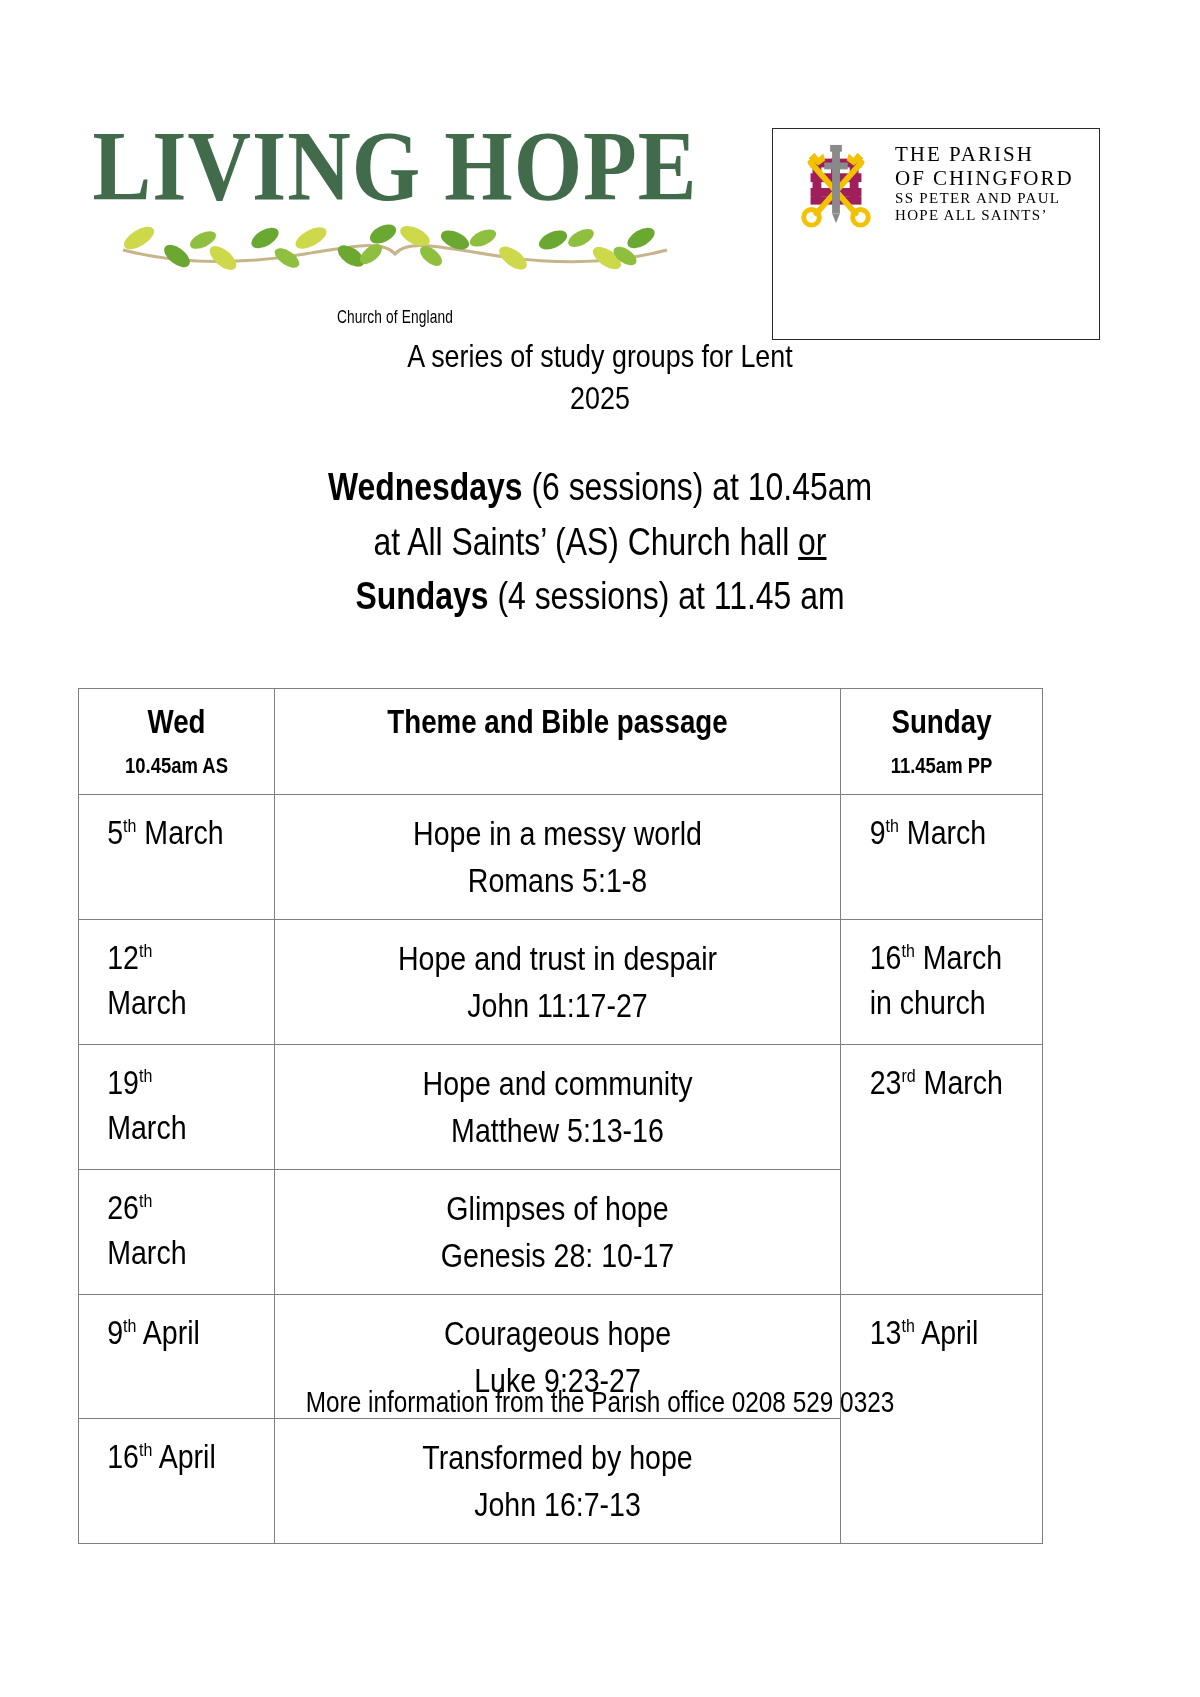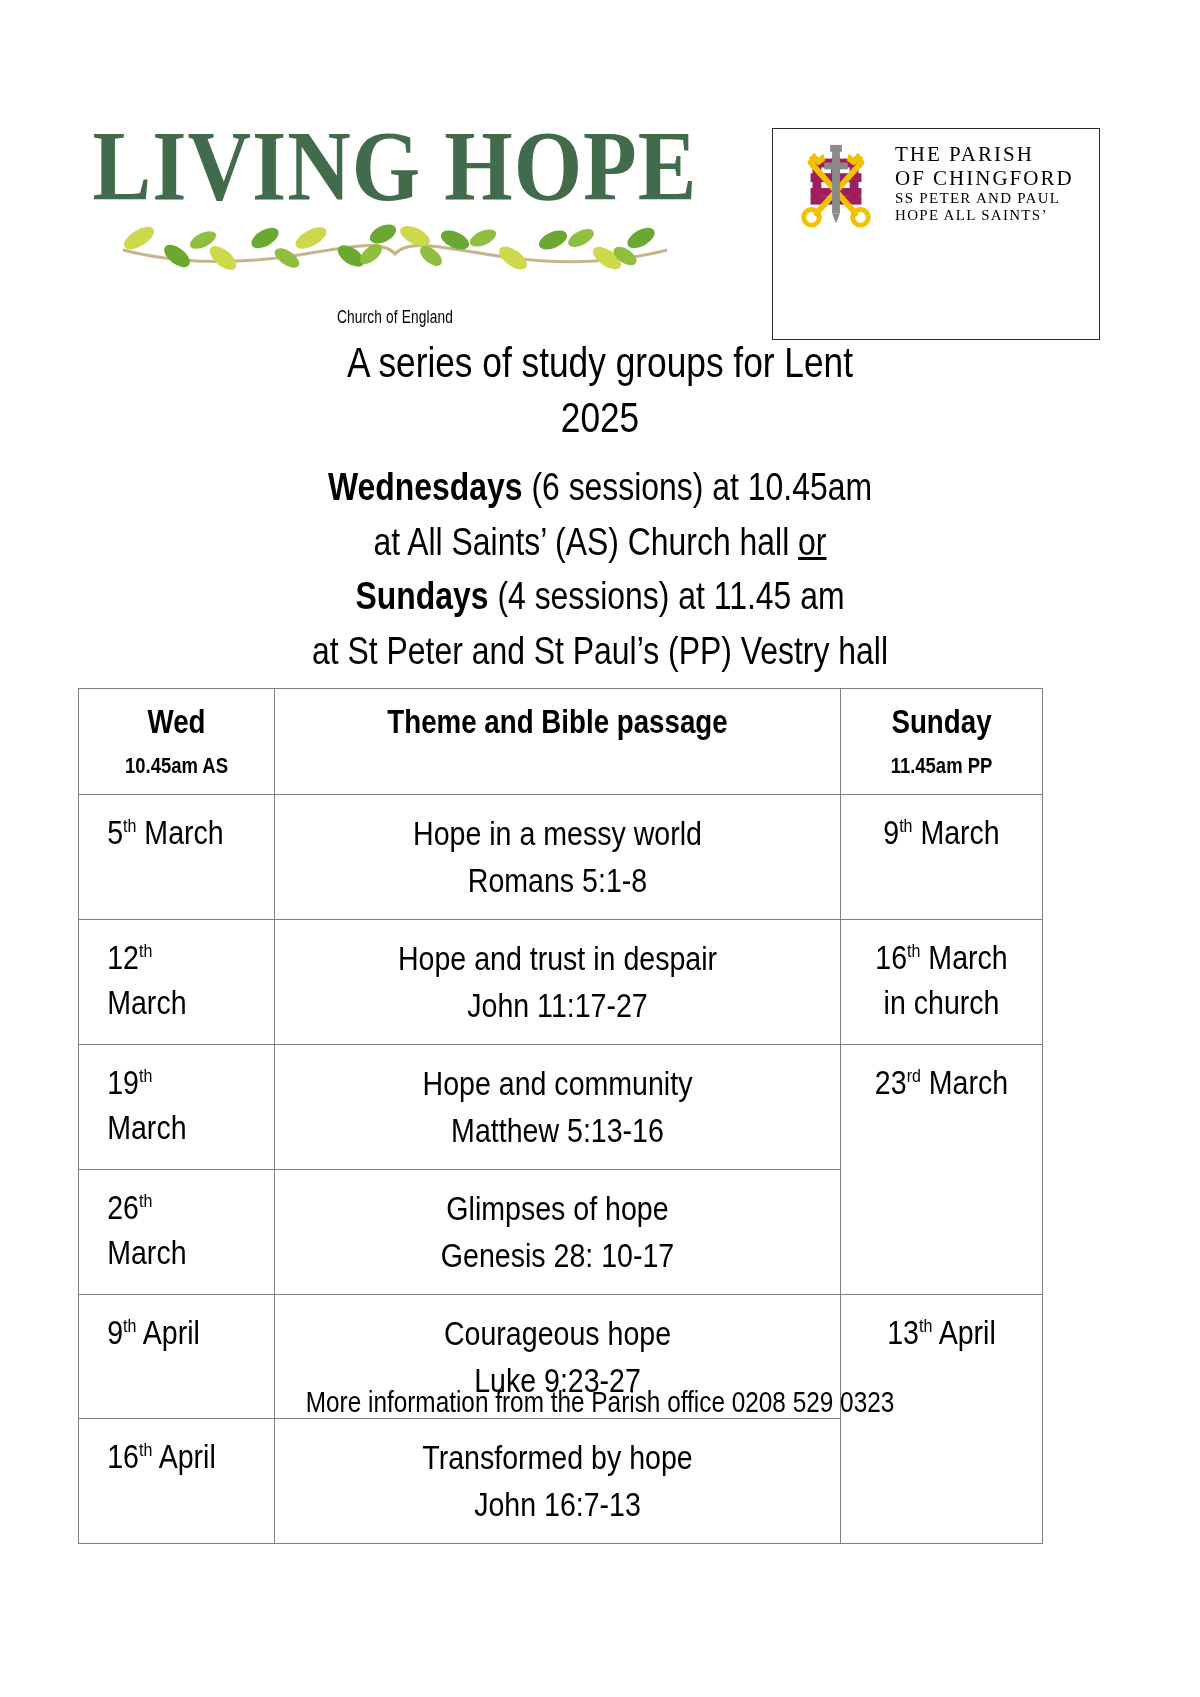--- a/index.html
+++ b/index.html
@@ -67,21 +67,21 @@
   }
 
   
   .narrow{
     font-stretch:condensed;
     transform:scaleX(0.84);
     transform-origin:center center;
     display:block;
   }
   .title-wrap{position:absolute;left:0;top:336px;width:1200px;text-align:center;}
-  .title-line{font-size:42px;line-height:1.30;}
+  .title-line{font-size:32px;line-height:1.30;}
   .intro-wrap{position:absolute;left:0;top:460px;width:1200px;text-align:center;}
   .intro-line{font-size:38px;line-height:1.44;}
   .b{font-weight:700;}
   .u{text-decoration:underline;}
 
   
   table.schedule{
     position:absolute;left:78px;top:688px;
     width:964px;
     border-collapse:collapse;
@@ -98,21 +98,21 @@
   col.c3{width:202px;}
 
   .hcell{padding:6px 6px 8px 6px;text-align:center;}
   .hmain{font-size:33px;line-height:1.12;}
   .hsub{font-size:22px;line-height:1.2;margin-top:12px;}
 
   .dcell{padding:8px 10px 10px 10px;text-align:left;}
   .dcell .l{font-size:34px;line-height:1.32;white-space:nowrap;}
   .tcell{padding:8px 10px 12px 10px;text-align:center;}
   .tcell .l{font-size:34px;line-height:1.38;}
-  .scell{padding:8px 8px 10px 8px;text-align:center;}
+  .scell{padding:8px 8px 10px 8px;text-align:left;}
   .scell .l{font-size:34px;line-height:1.32;white-space:nowrap;}
 
   sup{font-size:.56em;vertical-align:super;line-height:0;}
 
   .r-tall{height:118px;}
 
   
   .footer{
     position:absolute;left:0;top:1382px;width:1200px;text-align:center;
   }
@@ -211,23 +211,20 @@
   <div class="intro-wrap">
     <div class="intro-line">
         <span class="narrow"><span class="b">Wednesdays</span><span> (6 sessions) at 10.45am</span></span>
       </div>
     <div class="intro-line">
         <span class="narrow"><span>at All Saints’ (AS) Church hall </span><span class="u">or</span></span>
       </div>
     <div class="intro-line">
         <span class="narrow"><span class="b">Sundays</span><span> (4 sessions) at 11.45 am</span></span>
       </div>
-    <div class="intro-line">
-        <span class="narrow">at St Peter and St Paul’s (PP) Vestry hall</span>
-      </div>
   </div>
 
   <table class="schedule">
     <colgroup>
         <col class="c1">
         <col class="c2">
         <col class="c3">
       </colgroup>
     <thead>
       <tr>

